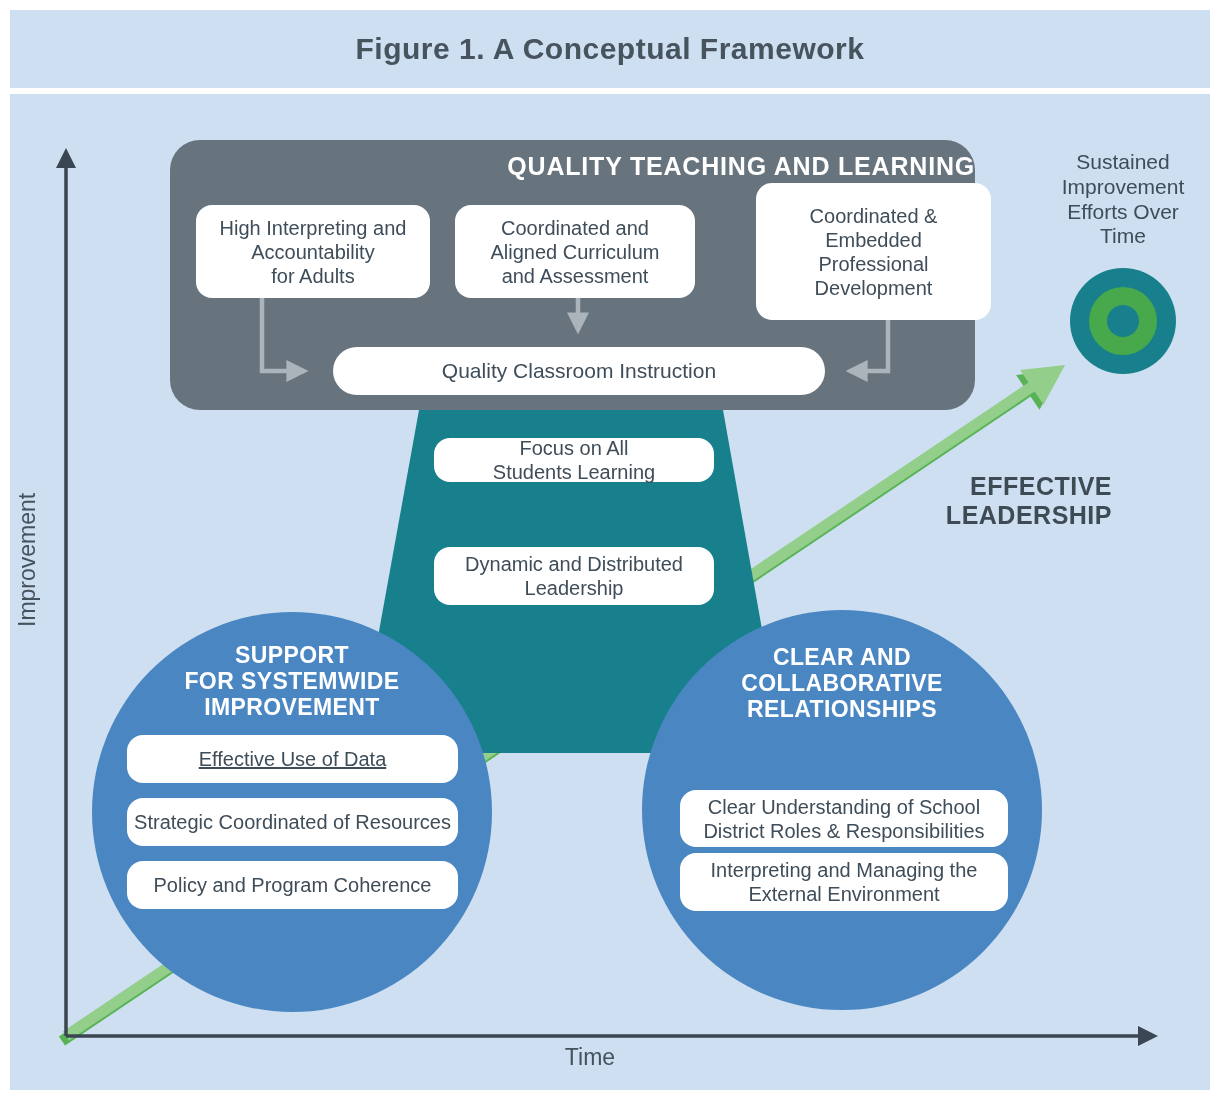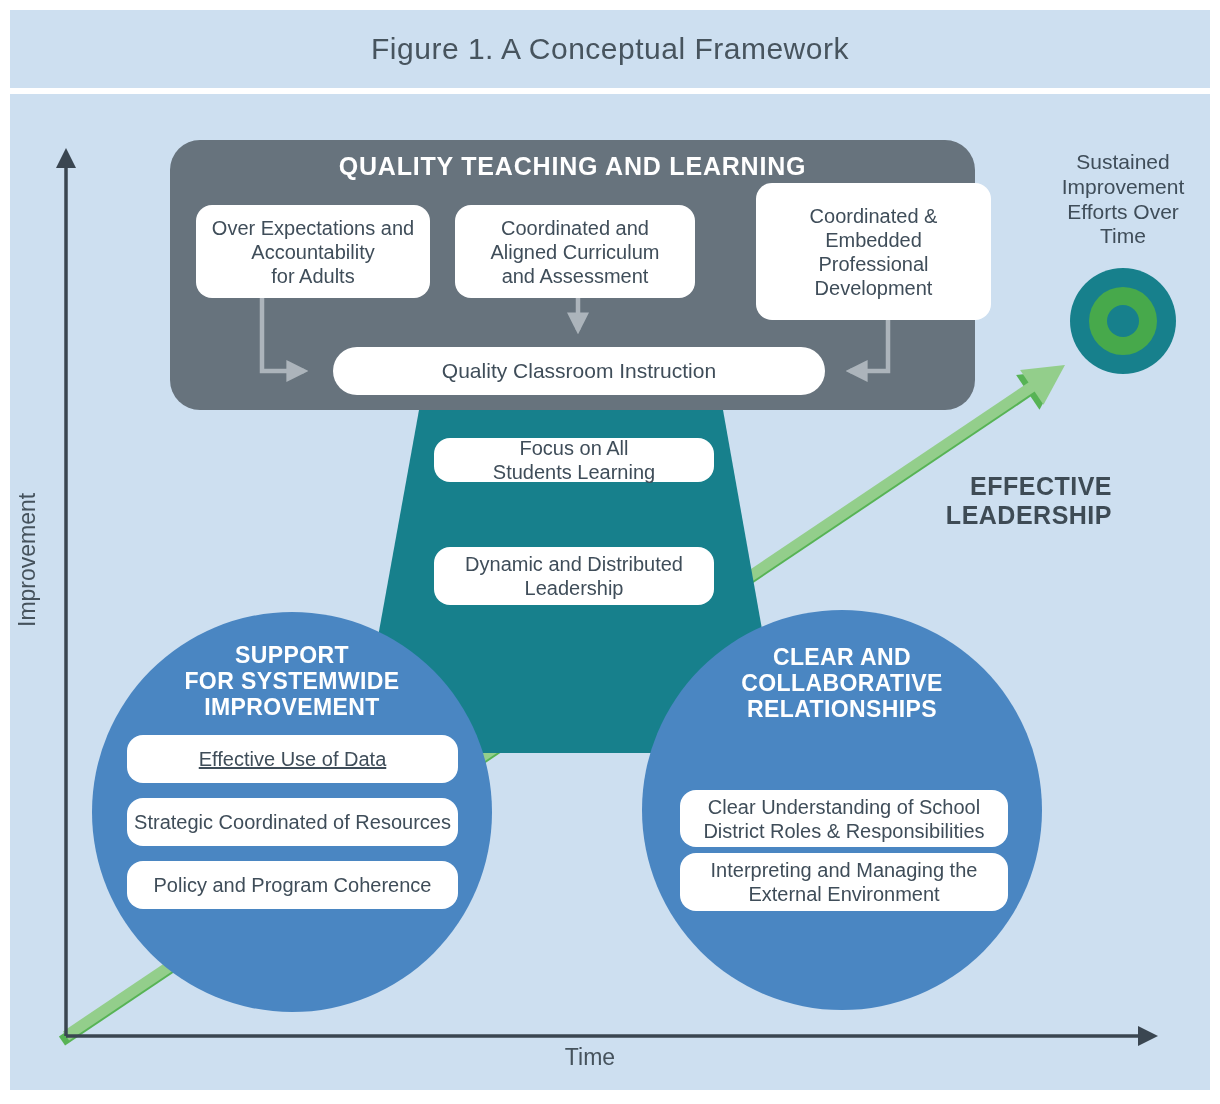--- a/index.html
+++ b/index.html
@@ -1,28 +1,28 @@
 <!DOCTYPE html>
 <html><head>
 <meta charset="utf-8">
 <style>
   html,body{margin:0;padding:0;background:#ffffff;}
   .page{position:relative;width:1220px;height:1104px;background:#ffffff;
         font-family:"Liberation Sans", sans-serif;overflow:hidden;}
   .titlebar{position:absolute;left:10px;top:10px;width:1200px;height:78px;
         background:#CDDFF0;display:flex;align-items:center;justify-content:center;}
-  .titlebar .t{font-size:30px;font-weight:normal;color:#47545E;letter-spacing:.5px;}
+  .titlebar .t{font-size:30px;font-weight:bold;color:#47545E;letter-spacing:.5px;}
   .canvas{position:absolute;left:10px;top:94px;width:1200px;height:996px;
         background:#CDDFF0;overflow:hidden;}
   .canvas svg{position:absolute;left:0;top:0;}
   .wbox{position:absolute;box-sizing:border-box;background:#ffffff;border-radius:16px;
         display:flex;align-items:center;justify-content:center;text-align:center;
         color:#3F4D59;font-size:20px;line-height:1.2;white-space:pre-line;}
   .pill{border-radius:24px;font-size:21px;}
-  .grayTitle{position:absolute;left:160px;top:58px;width:805px;text-align:center;
+  .grayTitle{position:absolute;left:160px;top:58px;width:805px;text-align:right;
         color:#ffffff;font-weight:bold;font-size:25px;letter-spacing:.8px;}
   .circleTitle{position:absolute;text-align:center;color:#ffffff;font-weight:bold;
         font-size:23px;line-height:1.14;white-space:pre-line;letter-spacing:.4px;}
   .lead{position:absolute;text-align:right;color:#3E4B55;font-weight:bold;
         font-size:25px;line-height:1.16;white-space:pre-line;letter-spacing:.5px;}
   .target{position:absolute;text-align:center;color:#3F4D59;font-size:21px;
         line-height:1.18;white-space:pre-line;}
   .axislabel{position:absolute;color:#45525C;font-size:23px;text-align:center;}
   .ylabel{position:absolute;left:4px;top:316px;height:300px;color:#45525C;font-size:23px;
         writing-mode:vertical-rl;transform:rotate(180deg);text-align:center;}
@@ -72,21 +72,21 @@
         <circle cx="1113" cy="227" r="53" fill="#17808C"></circle>
         <circle cx="1113" cy="227" r="34" fill="#47A94B"></circle>
         <circle cx="1113" cy="227" r="16" fill="#17808C"></circle>
       </g>
 
       <line x1="56" y1="942" x2="56" y2="60" stroke="#3A4651" stroke-width="3.5" marker-end="url(#axisArrow)"></line>
       <line x1="56" y1="942" x2="1142" y2="942" stroke="#3A4651" stroke-width="3.5" marker-end="url(#axisArrow)"></line>
     </svg>
 
     <div class="grayTitle">QUALITY TEACHING AND LEARNING</div>
-    <div class="wbox" style="left:186px;top:111px;width:234px;height:93px;">Over Expectations and
+    <div class="wbox" style="left:186px;top:111px;width:234px;height:93px;">High Interpreting and
 Accountability
 for Adults</div>
     <div class="wbox" style="left:445px;top:111px;width:240px;height:93px;">Coordinated and
 Aligned Curriculum
 and Assessment</div>
     <div class="wbox" style="left:710px;top:89px;width:235px;height:137px;margin-left:36px;">Coordinated &amp;
 Embedded
 Professional
 Development</div>
     <div class="wbox pill" style="left:323px;top:253px;width:492px;height:48px;">Quality Classroom Instruction</div>

